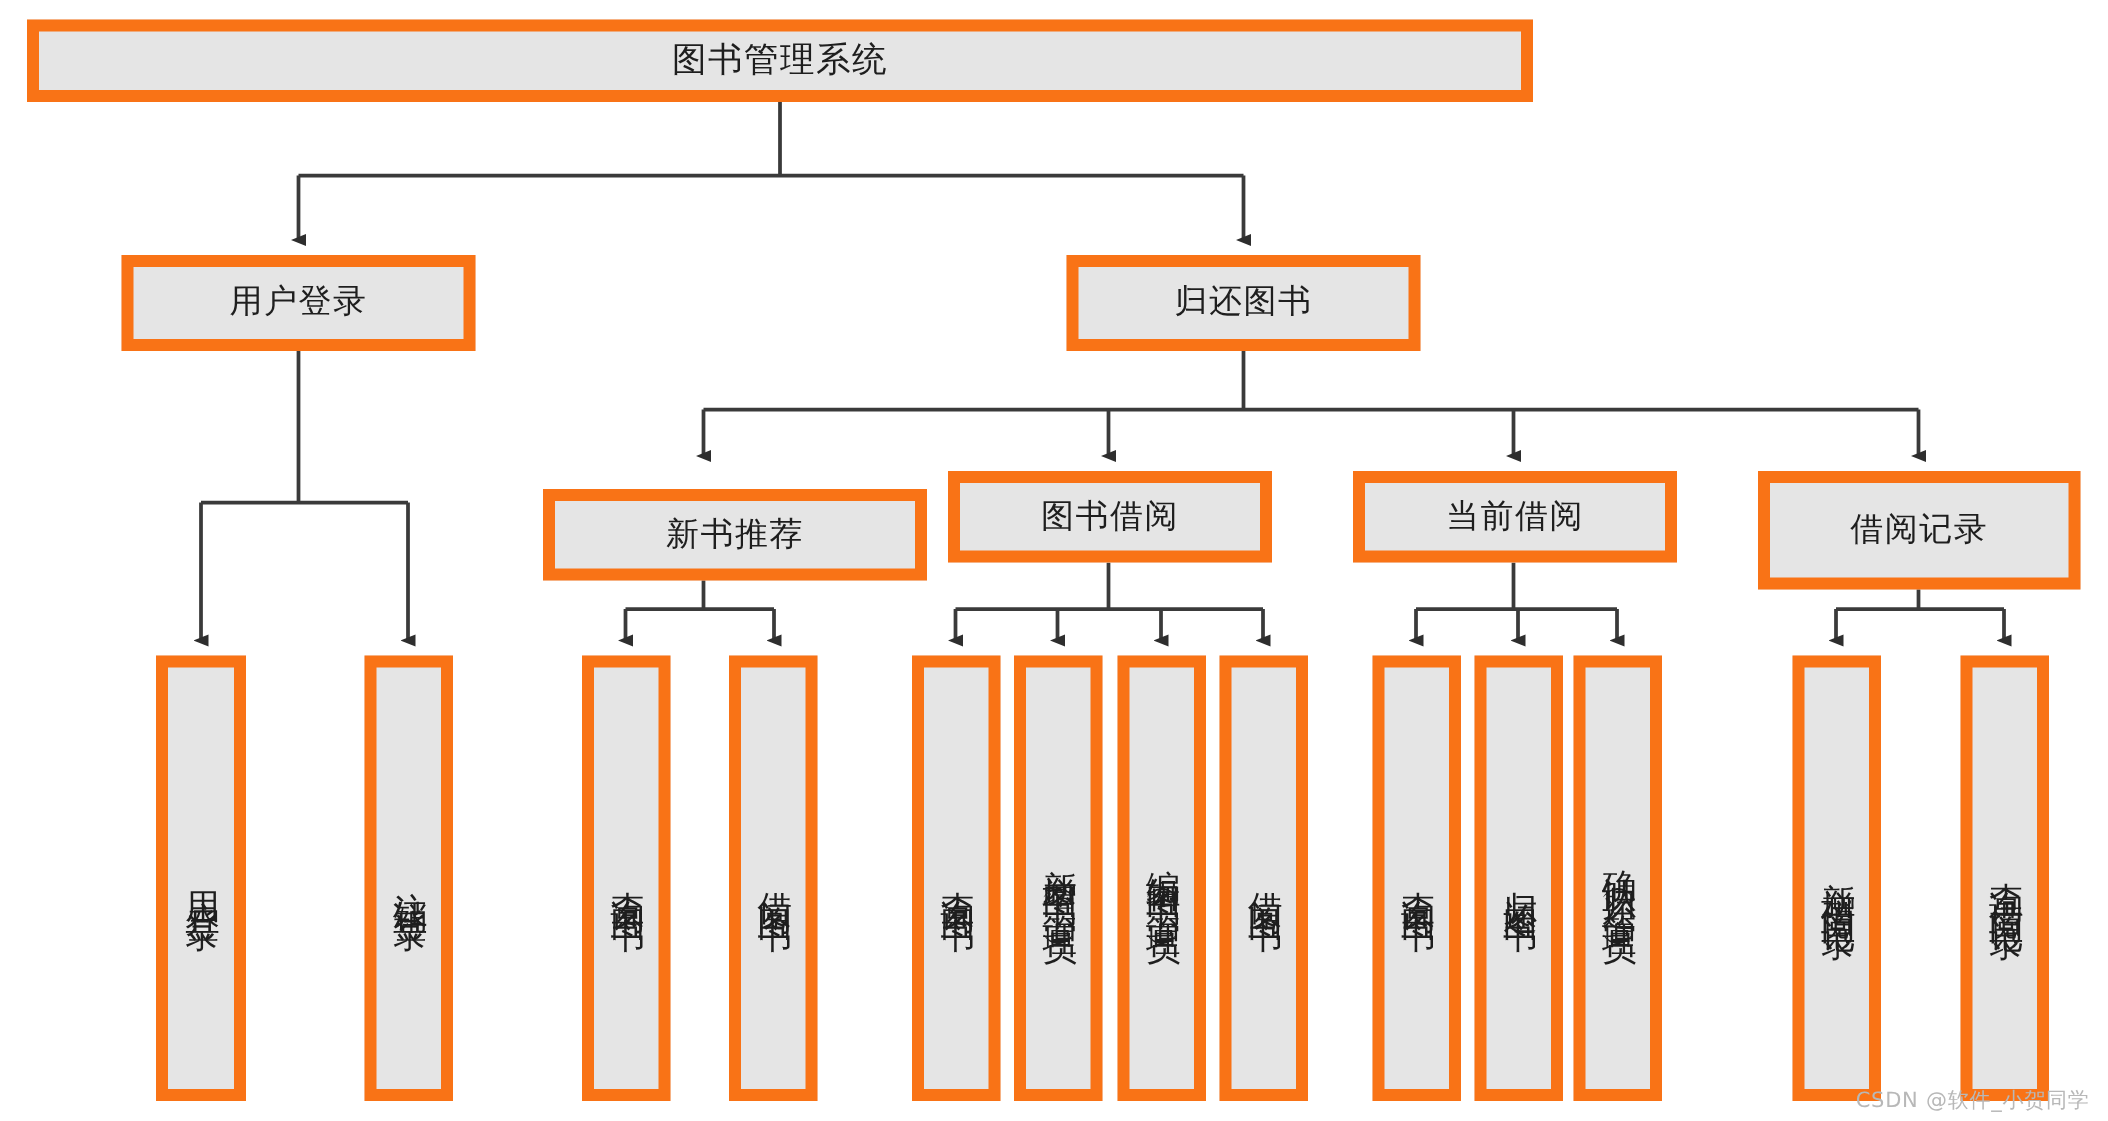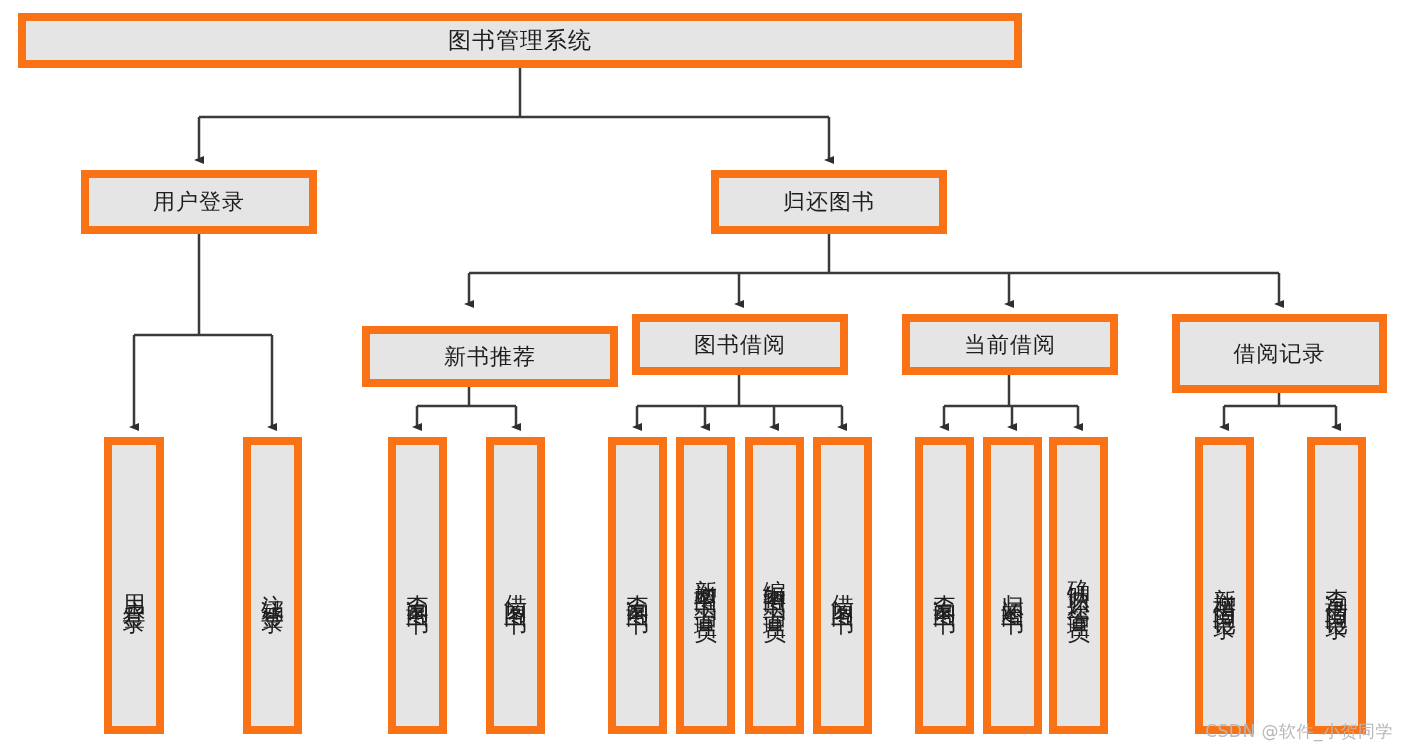--- a/index.html
+++ b/index.html
@@ -65,21 +65,21 @@
   .vwrap {
     height: 100%;
     display: flex;
     align-items: center;
     justify-content: center;
   }
   .watermark {
     position: absolute;
     right: 12px;
     bottom: 4px;
-    font-size: 17px;
+    font-size: 14px;
     color: #b8b8b8;
     letter-spacing: 0.5px;
     white-space: nowrap;
   }
 </style>
 </head>
 <body>
 
 <div id="canvas">
 

